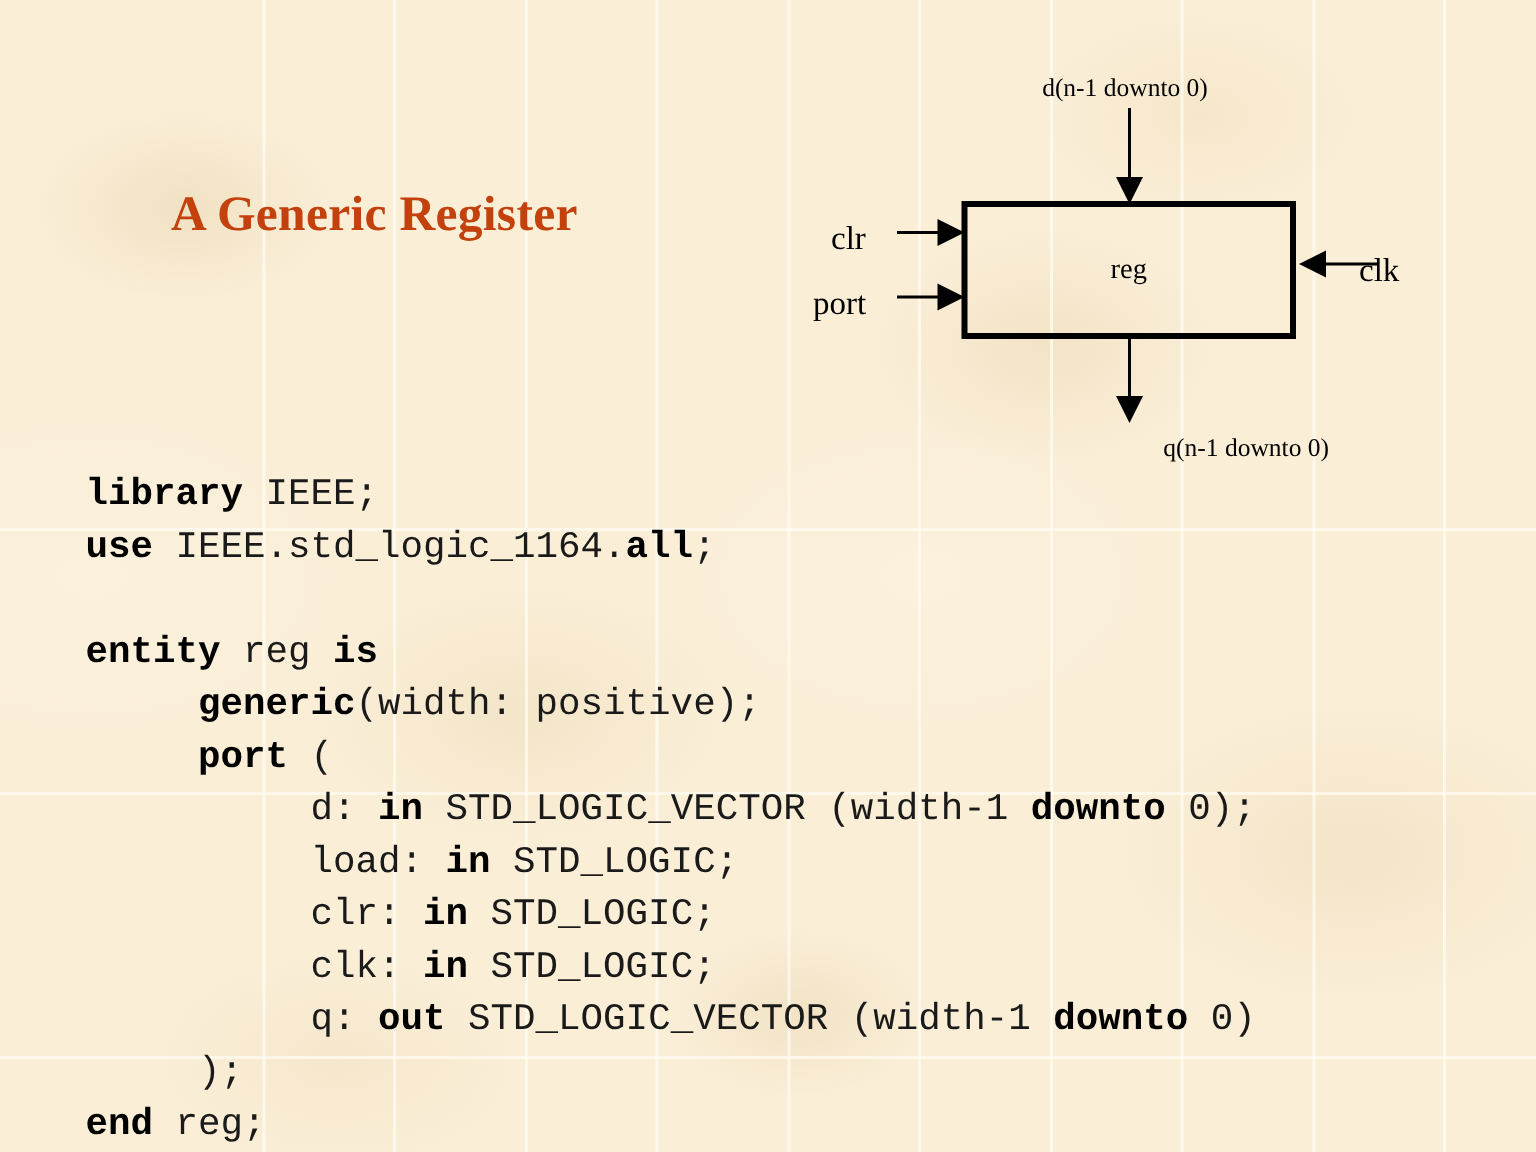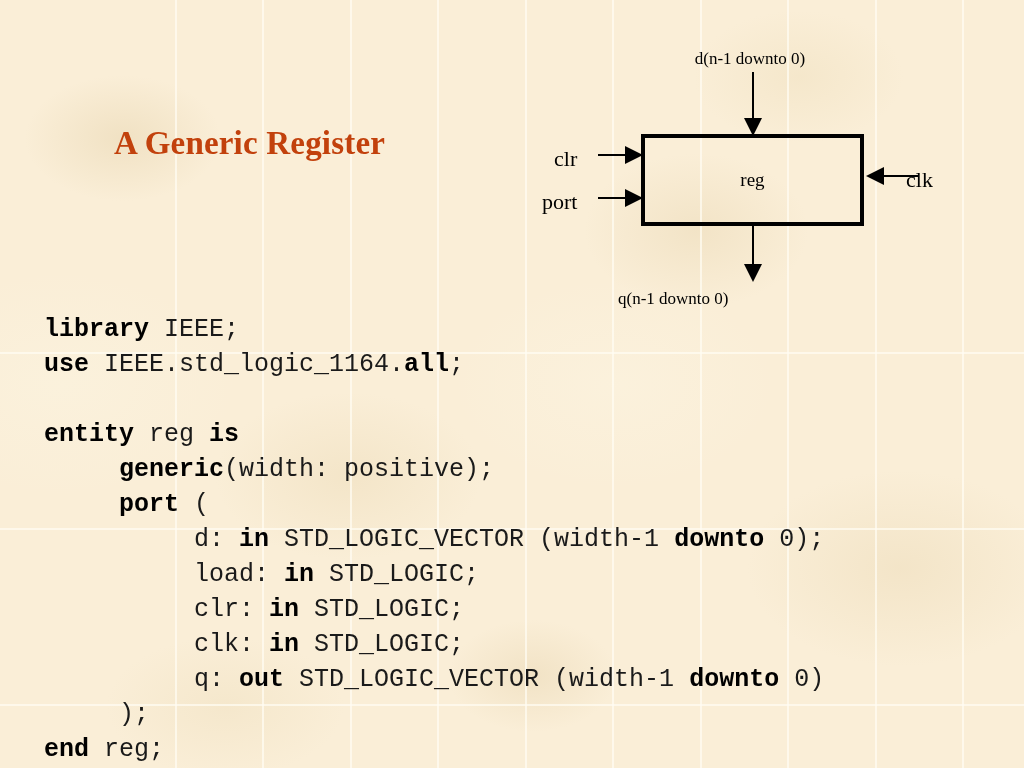--- a/index.html
+++ b/index.html
@@ -140,20 +140,21 @@
     top: 287px;
     font-family: "Liberation Mono", "DejaVu Sans Mono", monospace;
     font-size: 25px;
     line-height: 35px;
     color: #1a1a1a;
     white-space: pre;
   }
   #code .line {
     height: 35px;
     white-space: pre;
+    margin-left: 13px;
   }
   #code .line.blank { color: transparent; }
   #code b { font-weight: bold; color: #000000; }
   #code span.plain { font-weight: normal; }
 </style>
 </head>
 <body>
 
 <div id="slide">
 
@@ -193,19 +194,19 @@
     <div class="port-label" style="left:22px; top:159px;">port</div>
     <div class="wire h" style="left:78px; top:167px; width:34px;"></div>
     <div class="arrowhead right" style="left:105px; top:159px;"></div>
 
     <div class="wire h" style="left:364px; top:145px; width:34px;"></div>
     <div class="arrowhead left" style="left:346px; top:137px;"></div>
     <div class="port-label" style="left:386px; top:137px;text-align:right;">clk</div>
 
     <div class="wire v" style="left:232px; top:192px; height:48px;"></div>
     <div class="arrowhead down" style="left:224px; top:234px;"></div>
-    <div class="port-label bottom-lbl" style="left:98px; top:259px; width:240px; text-align:left;">q(n-1 downto 0)</div>
+    <div class="port-label bottom-lbl" style="left:126px; top:259px; width:240px; text-align:right;">q(n-1 downto 0)</div>
 
   </div>
 
   <pre id="code"><div class="line"><b>library</b><span class="plain"> IEEE;</span></div><div class="line"><b>use</b><span class="plain"> IEEE.std_logic_1164.</span><b>all</b><span class="plain">;</span></div><div class="line blank"><span class="plain"> </span></div><div class="line"><b>entity</b><span class="plain"> reg </span><b>is</b></div><div class="line"><span class="plain">     </span><b>generic</b><span class="plain">(width: positive);</span></div><div class="line"><span class="plain">     </span><b>port</b><span class="plain"> (</span></div><div class="line"><span class="plain">          </span><span class="plain">d: </span><b>in</b><span class="plain"> STD_LOGIC_VECTOR (width-1 </span><b>downto</b><span class="plain"> 0);</span></div><div class="line"><span class="plain">          </span><span class="plain">load: </span><b>in</b><span class="plain"> STD_LOGIC;</span></div><div class="line"><span class="plain">          </span><span class="plain">clr: </span><b>in</b><span class="plain"> STD_LOGIC;</span></div><div class="line"><span class="plain">          </span><span class="plain">clk: </span><b>in</b><span class="plain"> STD_LOGIC;</span></div><div class="line"><span class="plain">          </span><span class="plain">q: </span><b>out</b><span class="plain"> STD_LOGIC_VECTOR (width-1 </span><b>downto</b><span class="plain"> 0)</span></div><div class="line"><span class="plain">     </span><span class="plain">);</span></div><div class="line"><b>end</b><span class="plain"> reg;</span></div></pre>
 
 </div>
 
 </body></html>

